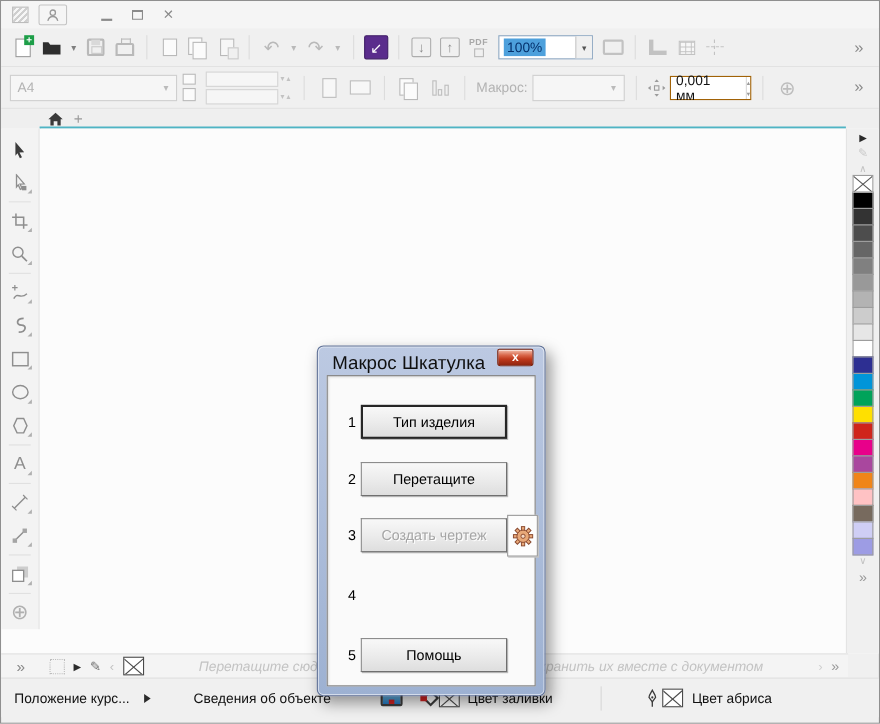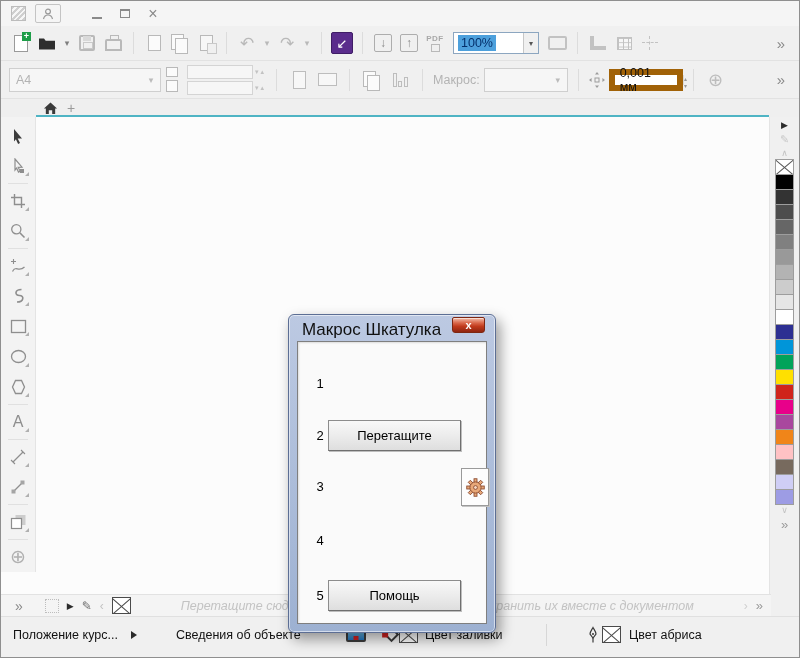--- a/index.html
+++ b/index.html
@@ -77,21 +77,21 @@
   .dimsblock { display:flex; flex-direction:column; gap:2px; }
   .dimrow { display:flex; align-items:center; gap:2px; }
   .dimfield { width:66px; height:14px; border:1px solid #d4d4d4; background:#f6f6f6; }
   .spintiny { font-size:7px; color:#c2c2c2; letter-spacing:2px;}
   .orient { border:1.5px solid #bdbdbd; background:#f7f7f7;}
   .portrait { width:13px; height:18px; }
   .landscape { width:19px; height:13px; }
   .barsicon { display:flex; align-items:flex-end; gap:1.5px; }
   .barsicon i { display:block; border:1px solid #bdbdbd; width:4px; }
   .label-gray { color:#b3b3b3; font-size:12.5px; }
-  .nudgefield { width:74px; height:22px; border:6px solid #a16207; background:#fff; display:flex; align-items:stretch;gap:32px;}
+  .nudgefield { width:74px; height:22px; border:1px solid #a16207; background:#fff; display:flex; align-items:stretch;gap:32px;}
   .nudgefield .nval { flex:1; display:flex; align-items:center; justify-content:flex-start; padding-left:5px; color:#111; font-size:12.5px;}
   .nudgefield .spin { width:13px; border-left:1px solid #d9d9d9; display:flex; flex-direction:column; }
   .nudgefield .spin span { flex:1; font-size:6px; color:#999; display:flex; align-items:center; justify-content:center;}
   .pluscircle { font-size:18px; color:#bdbdbd; }
   
   .tabrow { height:18px; background:#efefef; position:relative; display:flex; align-items:center; padding-left:38px; gap:6px;}
   .hometab { display:flex; align-items:center; justify-content:center; width:22px; height:16px; }
   .addtab { color:#9a9a9a; font-size:14px; line-height:1;}
   .tealline { position:absolute; left:35px; right:30px; bottom:0; height:2px; background:#4fb4c4; }
   
@@ -454,23 +454,25 @@
         </div>
       <div class="pal-scroll">∨</div>
       <div class="ds-exp2">»</div>
     </div>
 
     <div class="dialog">
       <div class="dlg-title">Макрос Шкатулка</div>
       <div class="dlg-close">x</div>
       <div class="dlg-content">
         <span class="dlg-num" style="top:34px;">1</span>
+        <div class="vbtn default" style="top:26px;">Тип изделия</div>
         <span class="dlg-num" style="top:86px;">2</span>
         <div class="vbtn" style="top:78px;">Перетащите</div>
         <span class="dlg-num" style="top:137px;">3</span>
+        <div class="vbtn disabled" style="top:129px;">Создать чертеж</div>
         <div class="gearbtn">
           <svg width="21" height="21" viewBox="0 0 24 24">
             <g transform="translate(12,12)" fill="#e8a878" stroke="#8a4a30" stroke-width="1">
               <g>
                 <rect x="-1.7" y="-10" width="3.4" height="4.5"></rect>
                 <rect x="-1.7" y="-10" width="3.4" height="4.5" transform="rotate(45)"></rect>
                 <rect x="-1.7" y="-10" width="3.4" height="4.5" transform="rotate(90)"></rect>
                 <rect x="-1.7" y="-10" width="3.4" height="4.5" transform="rotate(135)"></rect>
                 <rect x="-1.7" y="-10" width="3.4" height="4.5" transform="rotate(180)"></rect>
                 <rect x="-1.7" y="-10" width="3.4" height="4.5" transform="rotate(225)"></rect>

